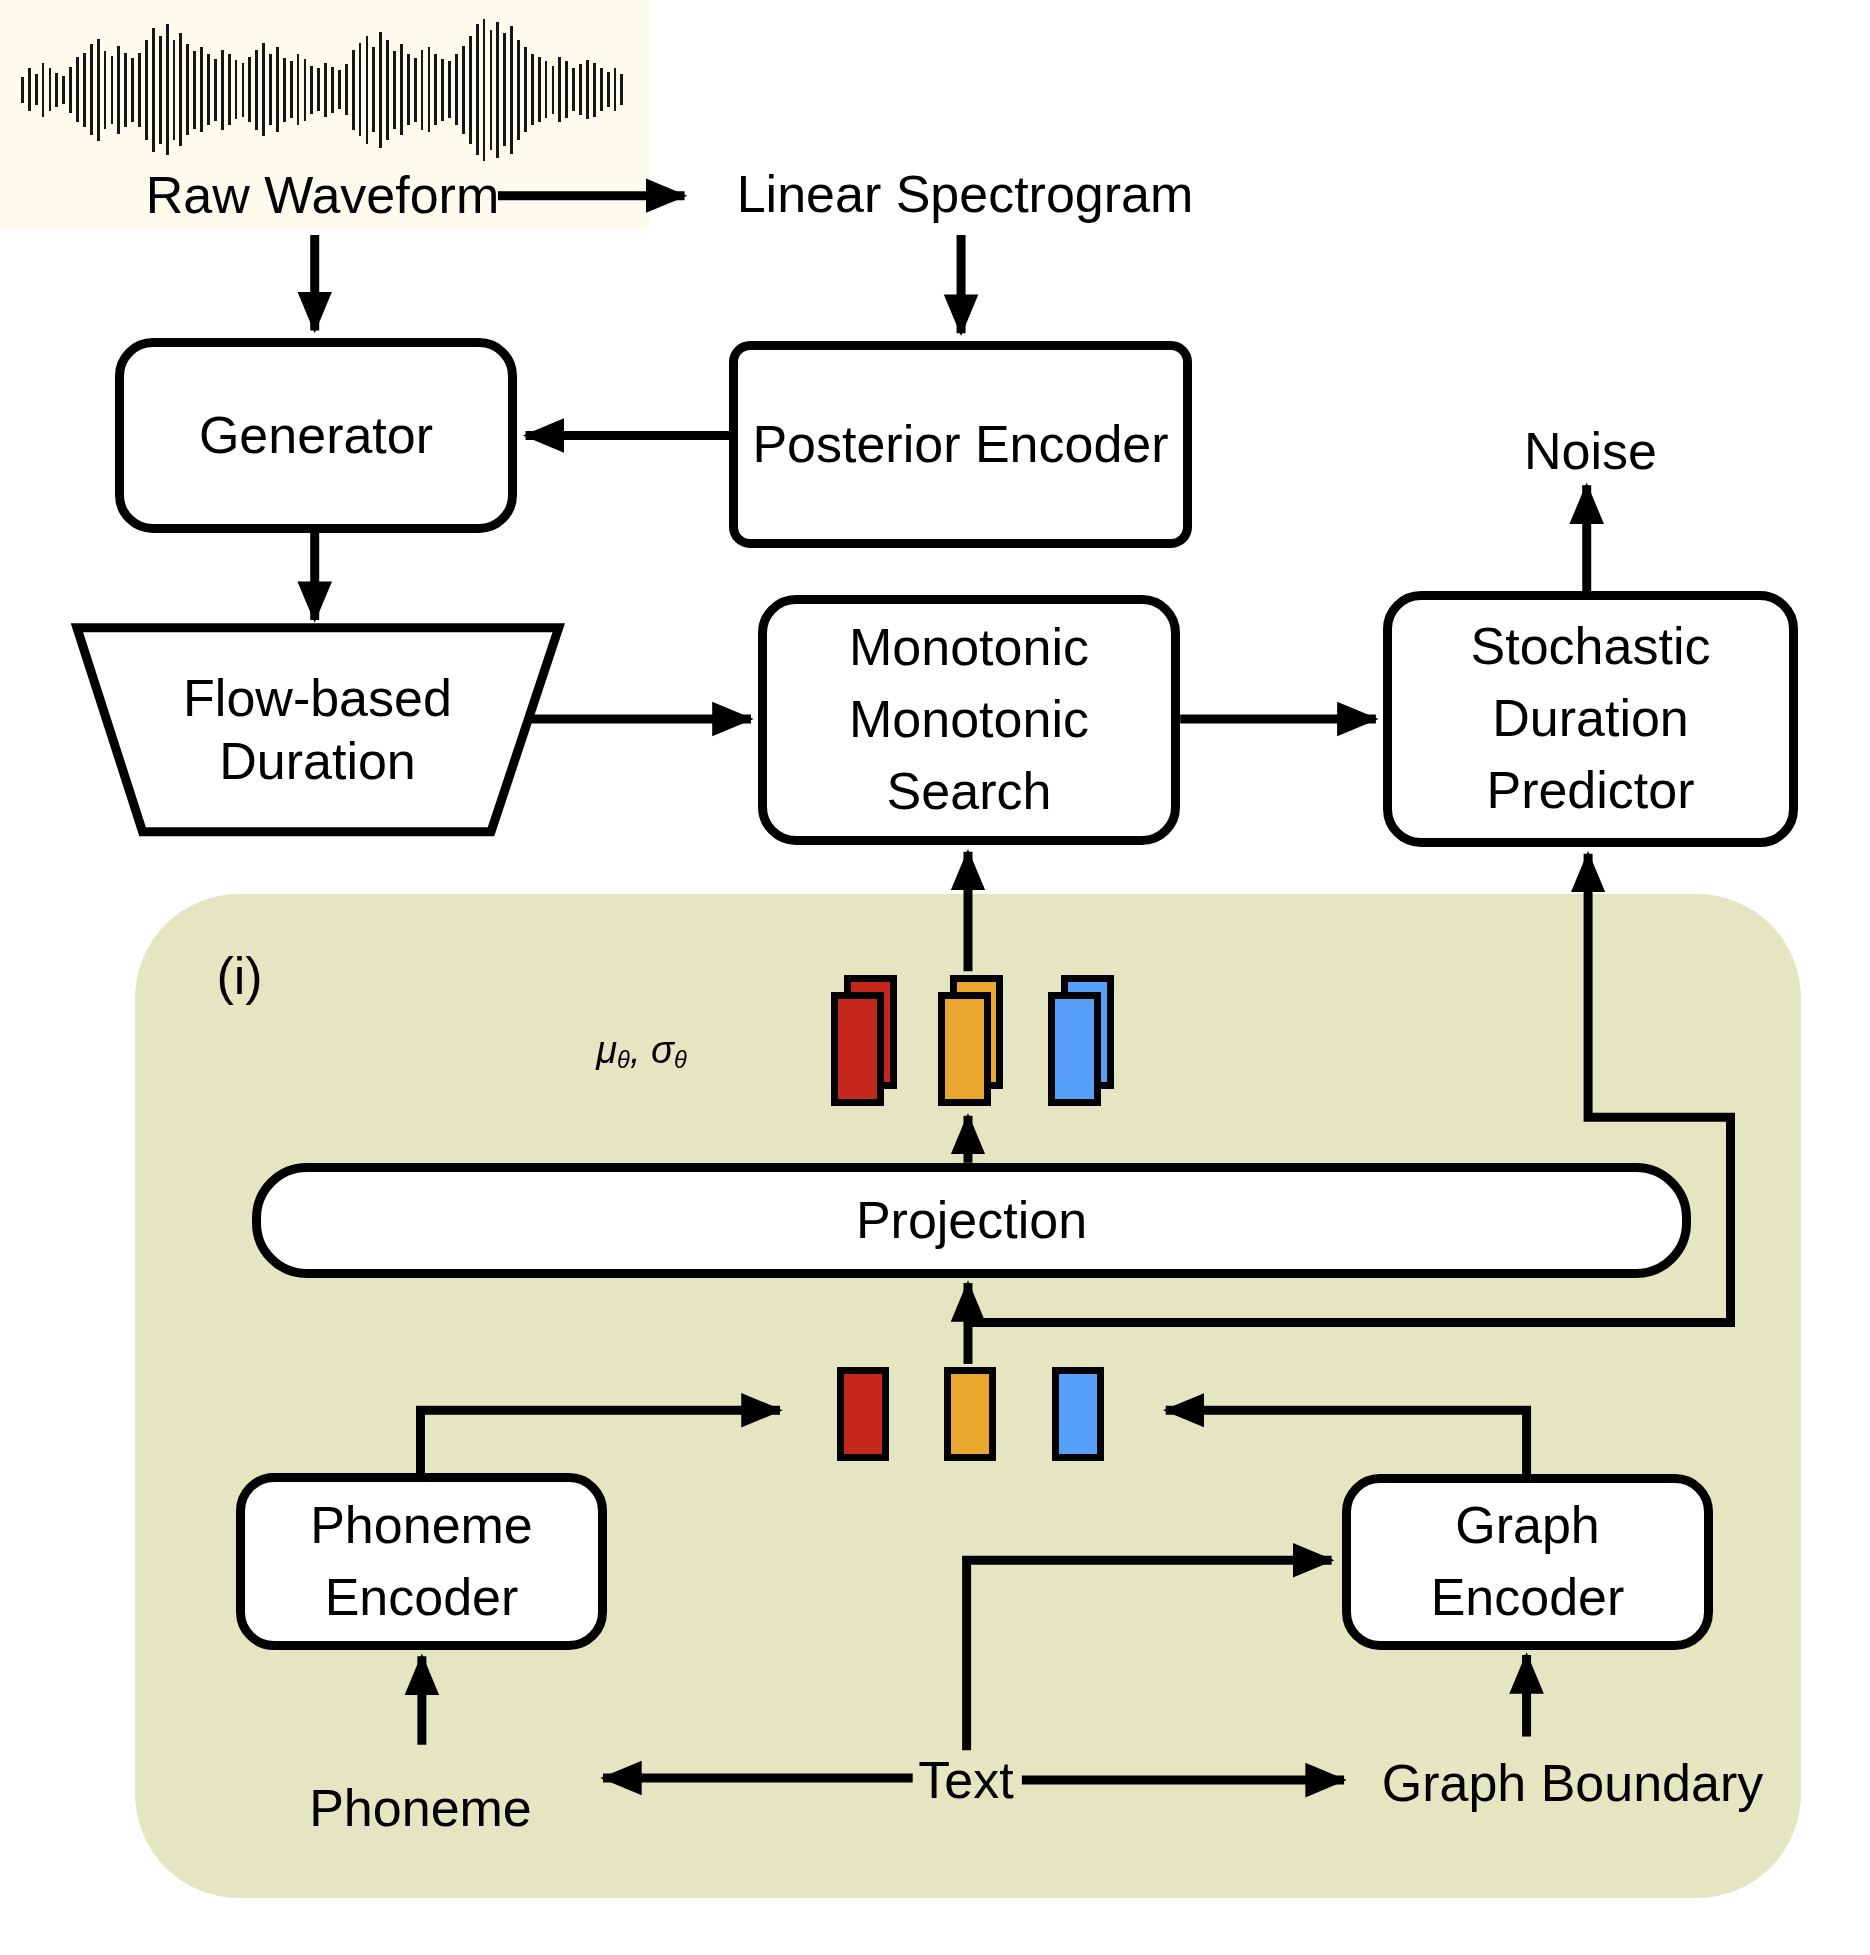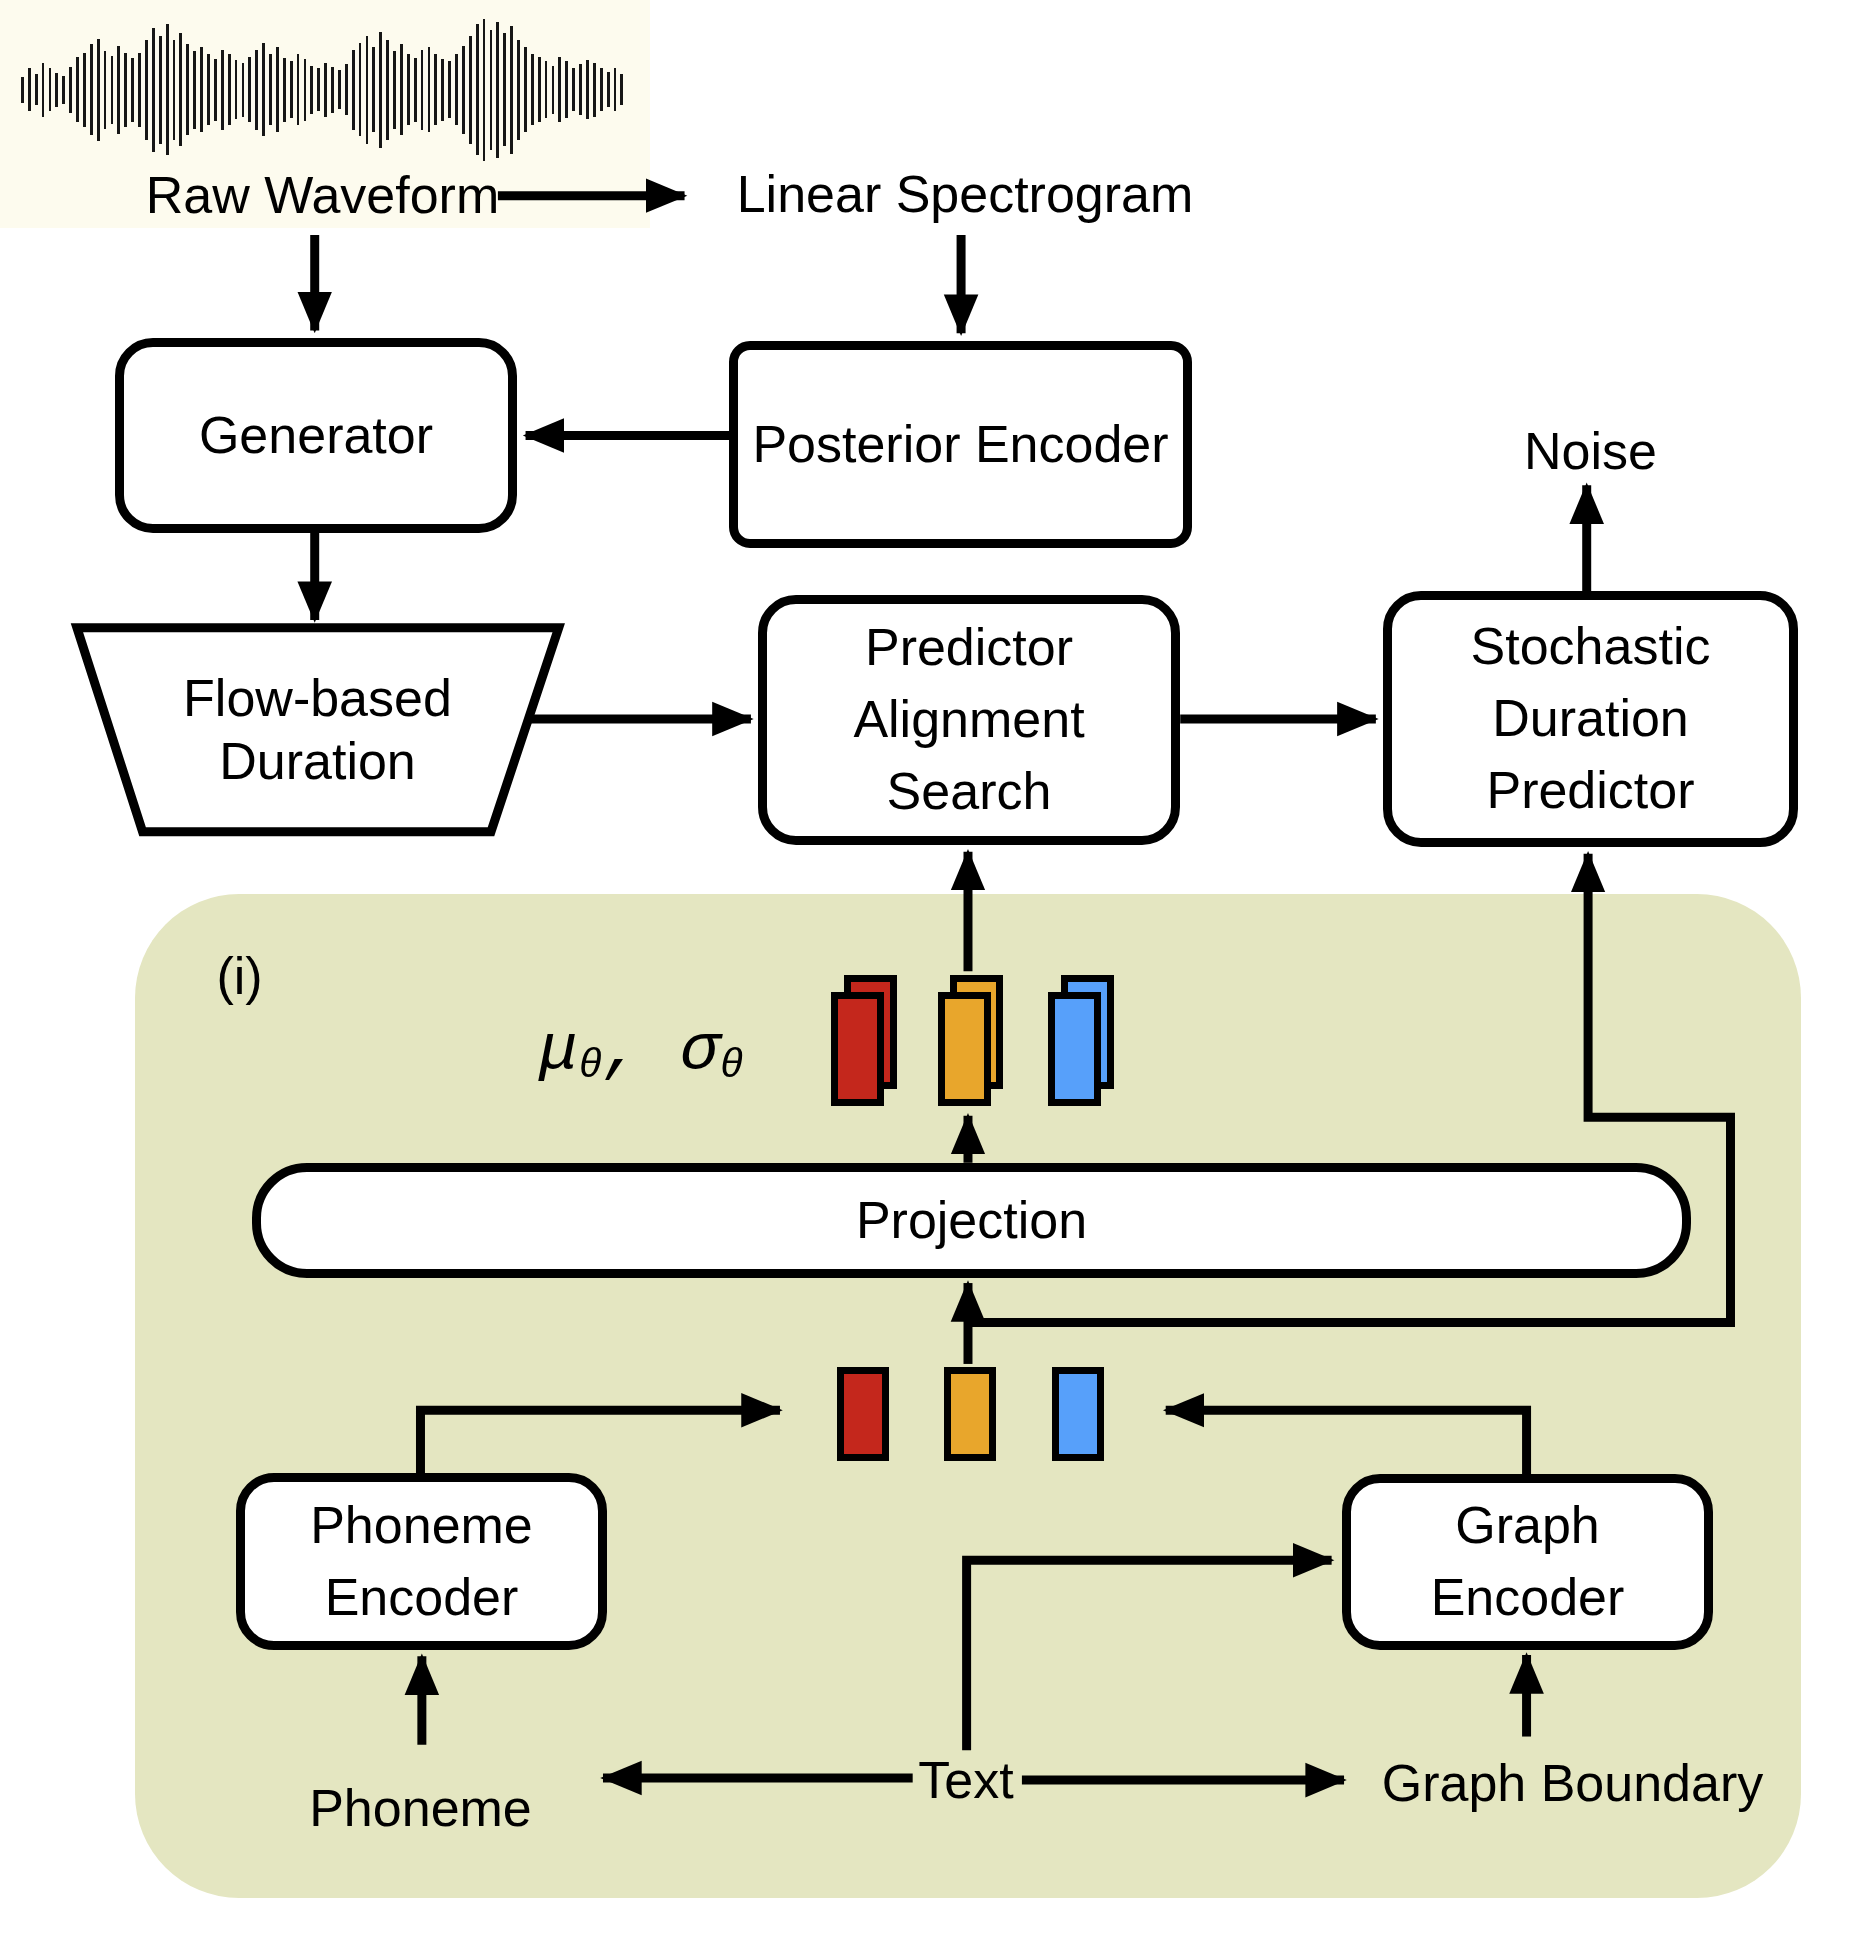--- a/index.html
+++ b/index.html
@@ -165,21 +165,21 @@
     <span>Generator</span>
   </div>
 
   <div class="box" style="left:729px;top:341px;width:463px;height:207px;border-radius:21px;">
     <span>Posterior Encoder</span>
   </div>
 
   <div class="lbl" style="left:110px;top:643px;width:415px;height:173px;white-space:normal;">Flow-based Duration</div>
 
   <div class="box" style="left:758px;top:595px;width:422px;height:250px;padding:0 41px;">
-    <span>Predictor Alignment Search</span>
+    <span>Monotonic Monotonic Search</span>
   </div>
 
   <div class="box" style="left:1383px;top:591px;width:415px;height:256px;padding:0 41px;">
     <span>Stochastic Duration Predictor</span>
   </div>
 
   <div class="box" style="left:252px;top:1163px;width:1439px;height:115px;border-radius:55px;">
     <span>Projection</span>
   </div>
 
@@ -189,21 +189,21 @@
 
   <div class="box" style="left:1342px;top:1474px;width:371px;height:176px;padding:0 41px;">
     <span>Graph Encoder</span>
   </div>
 
   <div class="lbl" style="left:115px;top:168px;width:415px;height:55px;">Raw Waveform</div>
   <div class="lbl" style="left:723px;top:167px;width:484px;height:55px;">Linear Spectrogram</div>
   <div class="lbl" style="left:1487px;top:424px;width:207px;height:55px;">Noise</div>
   <div class="lbl" style="left:205px;top:949px;width:69px;height:55px;">(i)</div>
 
-  <div class="lbl mu-sigma" style="left:517px;top:1022px;width:249px;height:59px;font-size:65px;font-family:Liberation Mono, monospace;">
+  <div class="lbl mu-sigma" style="left:517px;top:1022px;width:249px;height:59px;font-size:38px;">
     <span><span>μ</span><span class="ssub">θ</span><span>, </span><span>σ</span><span class="ssub">θ</span></span>
   </div>
 
   <div class="lbl" style="left:282px;top:1752px;width:277px;height:59px;margin-top:27px;">Phoneme</div>
   <div class="lbl" style="left:897px;top:1751px;width:138px;height:59px;">Text</div>
   <div class="lbl" style="left:1365px;top:1754px;width:415px;height:59px;">Graph Boundary</div>
 
   <div>
     <div class="tok" style="left: 844px; top: 975px; width: 53px; height: 114px; background: rgb(196, 39, 28);"></div>
     <div class="tok" style="left: 831px; top: 992px; width: 53px; height: 114px; background: rgb(196, 39, 28);"></div>

